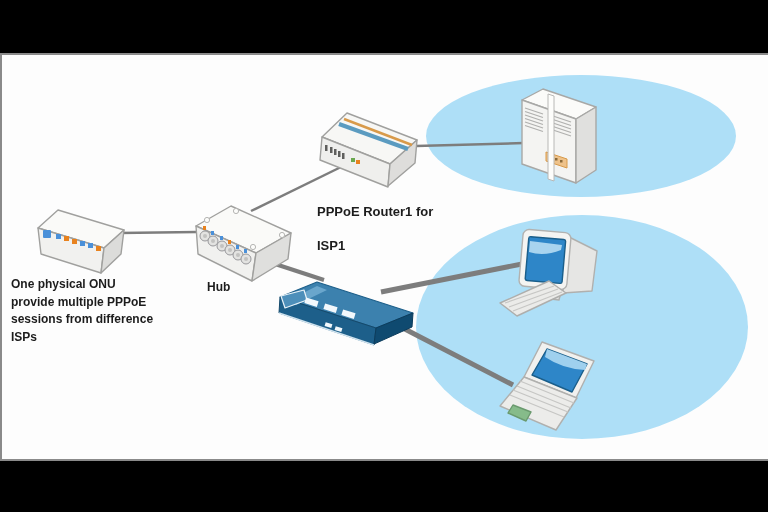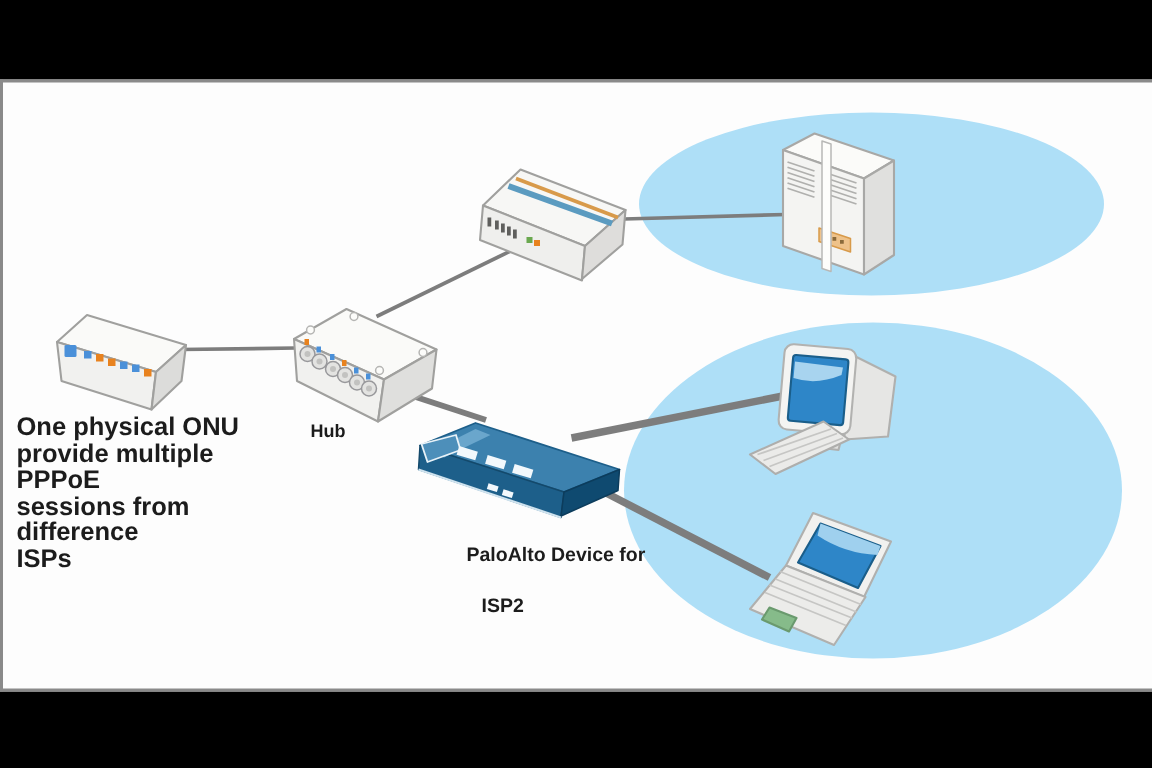--- a/index.html
+++ b/index.html
@@ -11,21 +11,21 @@
   .panel{
     position:absolute;left:0;top:53px;width:766px;height:404px;
     background:#fdfdfd;
     border-top:2px solid #8a8a8a;border-bottom:2px solid #8a8a8a;border-left:2px solid #8a8a8a;
   }
   svg.diagram{position:absolute;left:0;top:0;width:768px;height:512px;}
   .label{
     position:absolute;color:#1c1c1c;font-weight:600;white-space:pre-line;
     -webkit-font-smoothing:antialiased;
   }
-  .label-onu-note{left:11px;top:276px;width:180px;font-size:17px;line-height:17.5px;}
+  .label-onu-note{left:11px;top:276px;width:180px;font-size:12px;line-height:17.5px;}
   .label-hub{left:207px;top:280px;font-size:12px;}
   .label-router1{left:317px;top:186px;font-size:13px;line-height:17px;}
   .label-paloalto{left:311px;top:344px;font-size:13px;line-height:17px;}
   .label-line2-indent{padding-left:10px;}
 </style>
 </head>
 <body>
 
 <div class="stage">
 
@@ -184,19 +184,19 @@
     </g>
   </svg>
 
   <div class="label label-onu-note">One physical ONU
 provide multiple PPPoE
 sessions from difference
 ISPs</div>
 
   <div class="label label-hub">Hub</div>
 
-
-  <div class="label label-paloalto">
-    <div>PaloAlto Device for</div>
-    <div class="label-line2-indent">ISP2</div>
+  <div class="label label-router1">
+    <div>PPPoE Router1 for</div>
+    <div>ISP1</div>
   </div>
 
+
 </div>
 
 </body></html>

